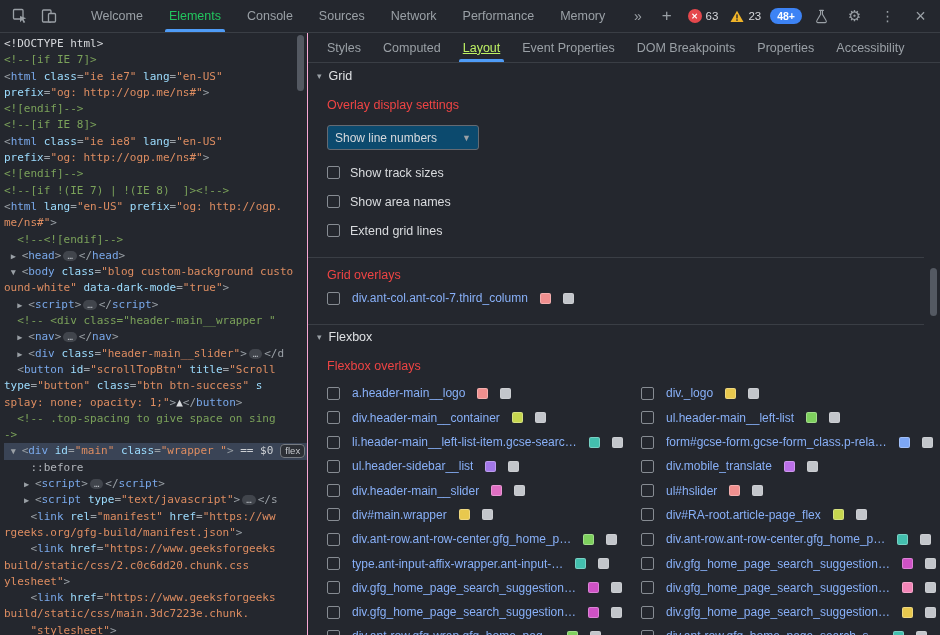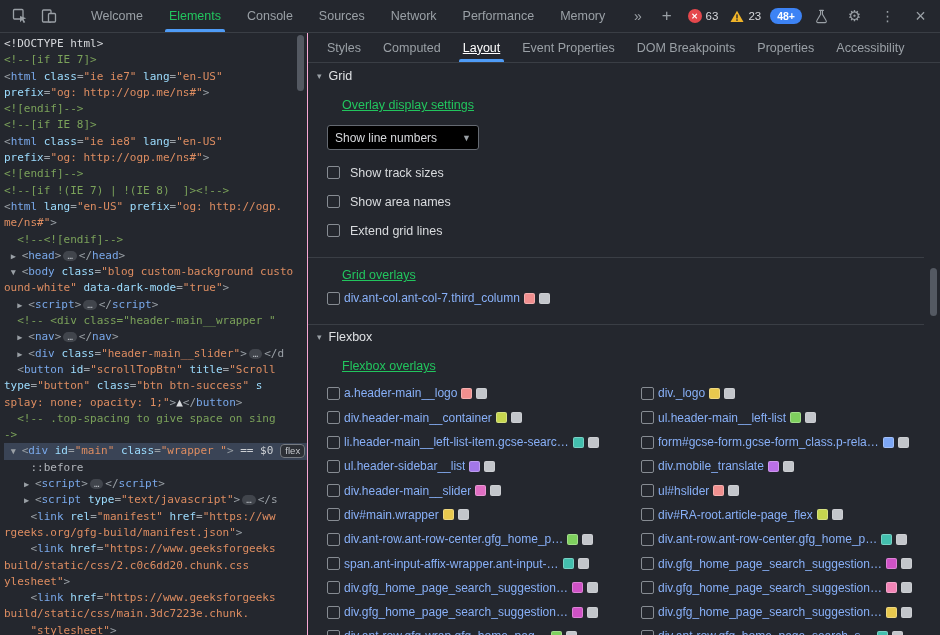--- a/index.html
+++ b/index.html
@@ -47,34 +47,34 @@
   .sg-pseudo { color: #b0b4ba; }
   .sg-arrow { color: #9aa0a6; font-size: 8.5px; display: inline-block; width: 11px; }
   .sg-ell { background: #41454c; border-radius: 6px; padding: 0 4px; margin: 0 2px; color: #b9bdc3; font-size: 9px; }
   .flex-badge { margin-left: 7px; border: 1px solid #767b82; border-radius: 4px; padding: 0 4px 1px 4px; font-size: 9.5px; color: #c6c9ce; background: #2d3036; font-family: "Liberation Sans", sans-serif; }
   .vscroll { position: absolute; top: 0; right: 0; bottom: 0; width: 12px; }
   .vscroll .thumb { position: absolute; left: 2px; width: 7px; background: #545962; border-radius: 4px; }
   
   .layout-pane { flex: 1; position: relative; display: flex; flex-direction: column; overflow: hidden; }
   .panel-tabs { height: 30px; display: flex; align-items: stretch; border-bottom: 1px solid #3a3e45; padding-left: 8px; flex: 0 0 auto; }
   .ptab { padding: 0 11px; color: #9aa0a6; display: flex; align-items: center; position: relative; white-space: nowrap; }
-  .ptab.active { color: #ffffff; text-decoration: underline; }
+  .ptab.active { color: #bef264; text-decoration: underline; }
   .ptab.active::after { content: ""; position: absolute; left: 7px; right: 7px; bottom: 0; height: 3px; background: #4f9cf7; border-radius: 2px 2px 0 0; }
   .panel-content { flex: 1; overflow: hidden; padding-right: 16px; }
   .section-header { height: 25px; display: flex; align-items: center; gap: 7px; padding-left: 9px; color: #dfe1e4; }
   .section-header.bt { border-top: 1px solid #3a3e45; }
   .tri { color: #9aa0a6; font-size: 9px; }
   .section-body { padding: 0 0 14px 19px; }
-  .sub-title { color: #22c55e; margin: 10px 0 4px 15px; text-decoration: underline; }
-  .dropdown { width: 152px; height: 25px; background: #000000; border: 1px solid #656a72; border-radius: 3px; display: flex; align-items: center; justify-content: space-between; font-size: 12px; color: #d7d9dd; padding: 0 7px; margin: 13px 0 8px 0; }
+  .sub-title { color: #ef4444; margin: 10px 0 4px 0; }
+  .dropdown { width: 152px; height: 25px; background: #0c4a6e; border: 1px solid #656a72; border-radius: 3px; display: flex; align-items: center; justify-content: space-between; font-size: 12px; color: #d7d9dd; padding: 0 7px; margin: 13px 0 8px 0; }
   .dd-arrow { color: #9aa0a6; font-size: 9px; }
   .check-row { display: flex; align-items: center; gap: 10px; height: 29px; color: #d9dbde; }
   .checkbox { width: 13px; height: 13px; border: 1px solid #878c93; border-radius: 2px; background: transparent; flex: 0 0 auto; }
   .sep { border-top: 1px solid #3a3e45; margin: 12px 0 2px -19px; }
-  .overlay-row { display: flex; align-items: center; gap: 4px; height: 24.3px; font-size: 12px; white-space: nowrap; overflow: hidden; }
+  .overlay-row { display: flex; align-items: center; gap: 12px; height: 24.3px; font-size: 12px; white-space: nowrap; overflow: hidden; }
   .sel-text { color: #88b0f8; overflow: hidden; }
   .swatch { width: 11px; height: 11px; border-radius: 2px; border: 1px solid rgba(255,255,255,.28); flex: 0 0 auto; }
   .swatch.gray { background: #c3c6cb; border-color: rgba(255,255,255,.15); }
   .flex-grid { display: grid; grid-template-columns: 300px 1fr; column-gap: 14px; margin-top: 8px; }
 </style>
 </head>
 <body>
 
 <header class="toolbar">
   <div class="tool-icons">
@@ -233,21 +233,21 @@
                 <span class="swatch gray"></span>
               </div>
               <div class="overlay-row">
                 <span class="checkbox"></span>
                 <span class="sel-text">div.ant-row.ant-row-center.gfg_home_p…</span>
                 <span class="swatch" style="background: rgb(126, 208, 94);"></span>
                 <span class="swatch gray"></span>
               </div>
               <div class="overlay-row">
                 <span class="checkbox"></span>
-                <span class="sel-text">span.ant-input-affix-wrapper.ant-input-…</span>
+                <span class="sel-text">type.ant-input-affix-wrapper.ant-input-…</span>
                 <span class="swatch" style="background: rgb(67, 191, 174);"></span>
                 <span class="swatch gray"></span>
               </div>
               <div class="overlay-row">
                 <span class="checkbox"></span>
                 <span class="sel-text">div.gfg_home_page_search_suggestion…</span>
                 <span class="swatch" style="background: rgb(207, 82, 198);"></span>
                 <span class="swatch gray"></span>
               </div>
               <div class="overlay-row">

